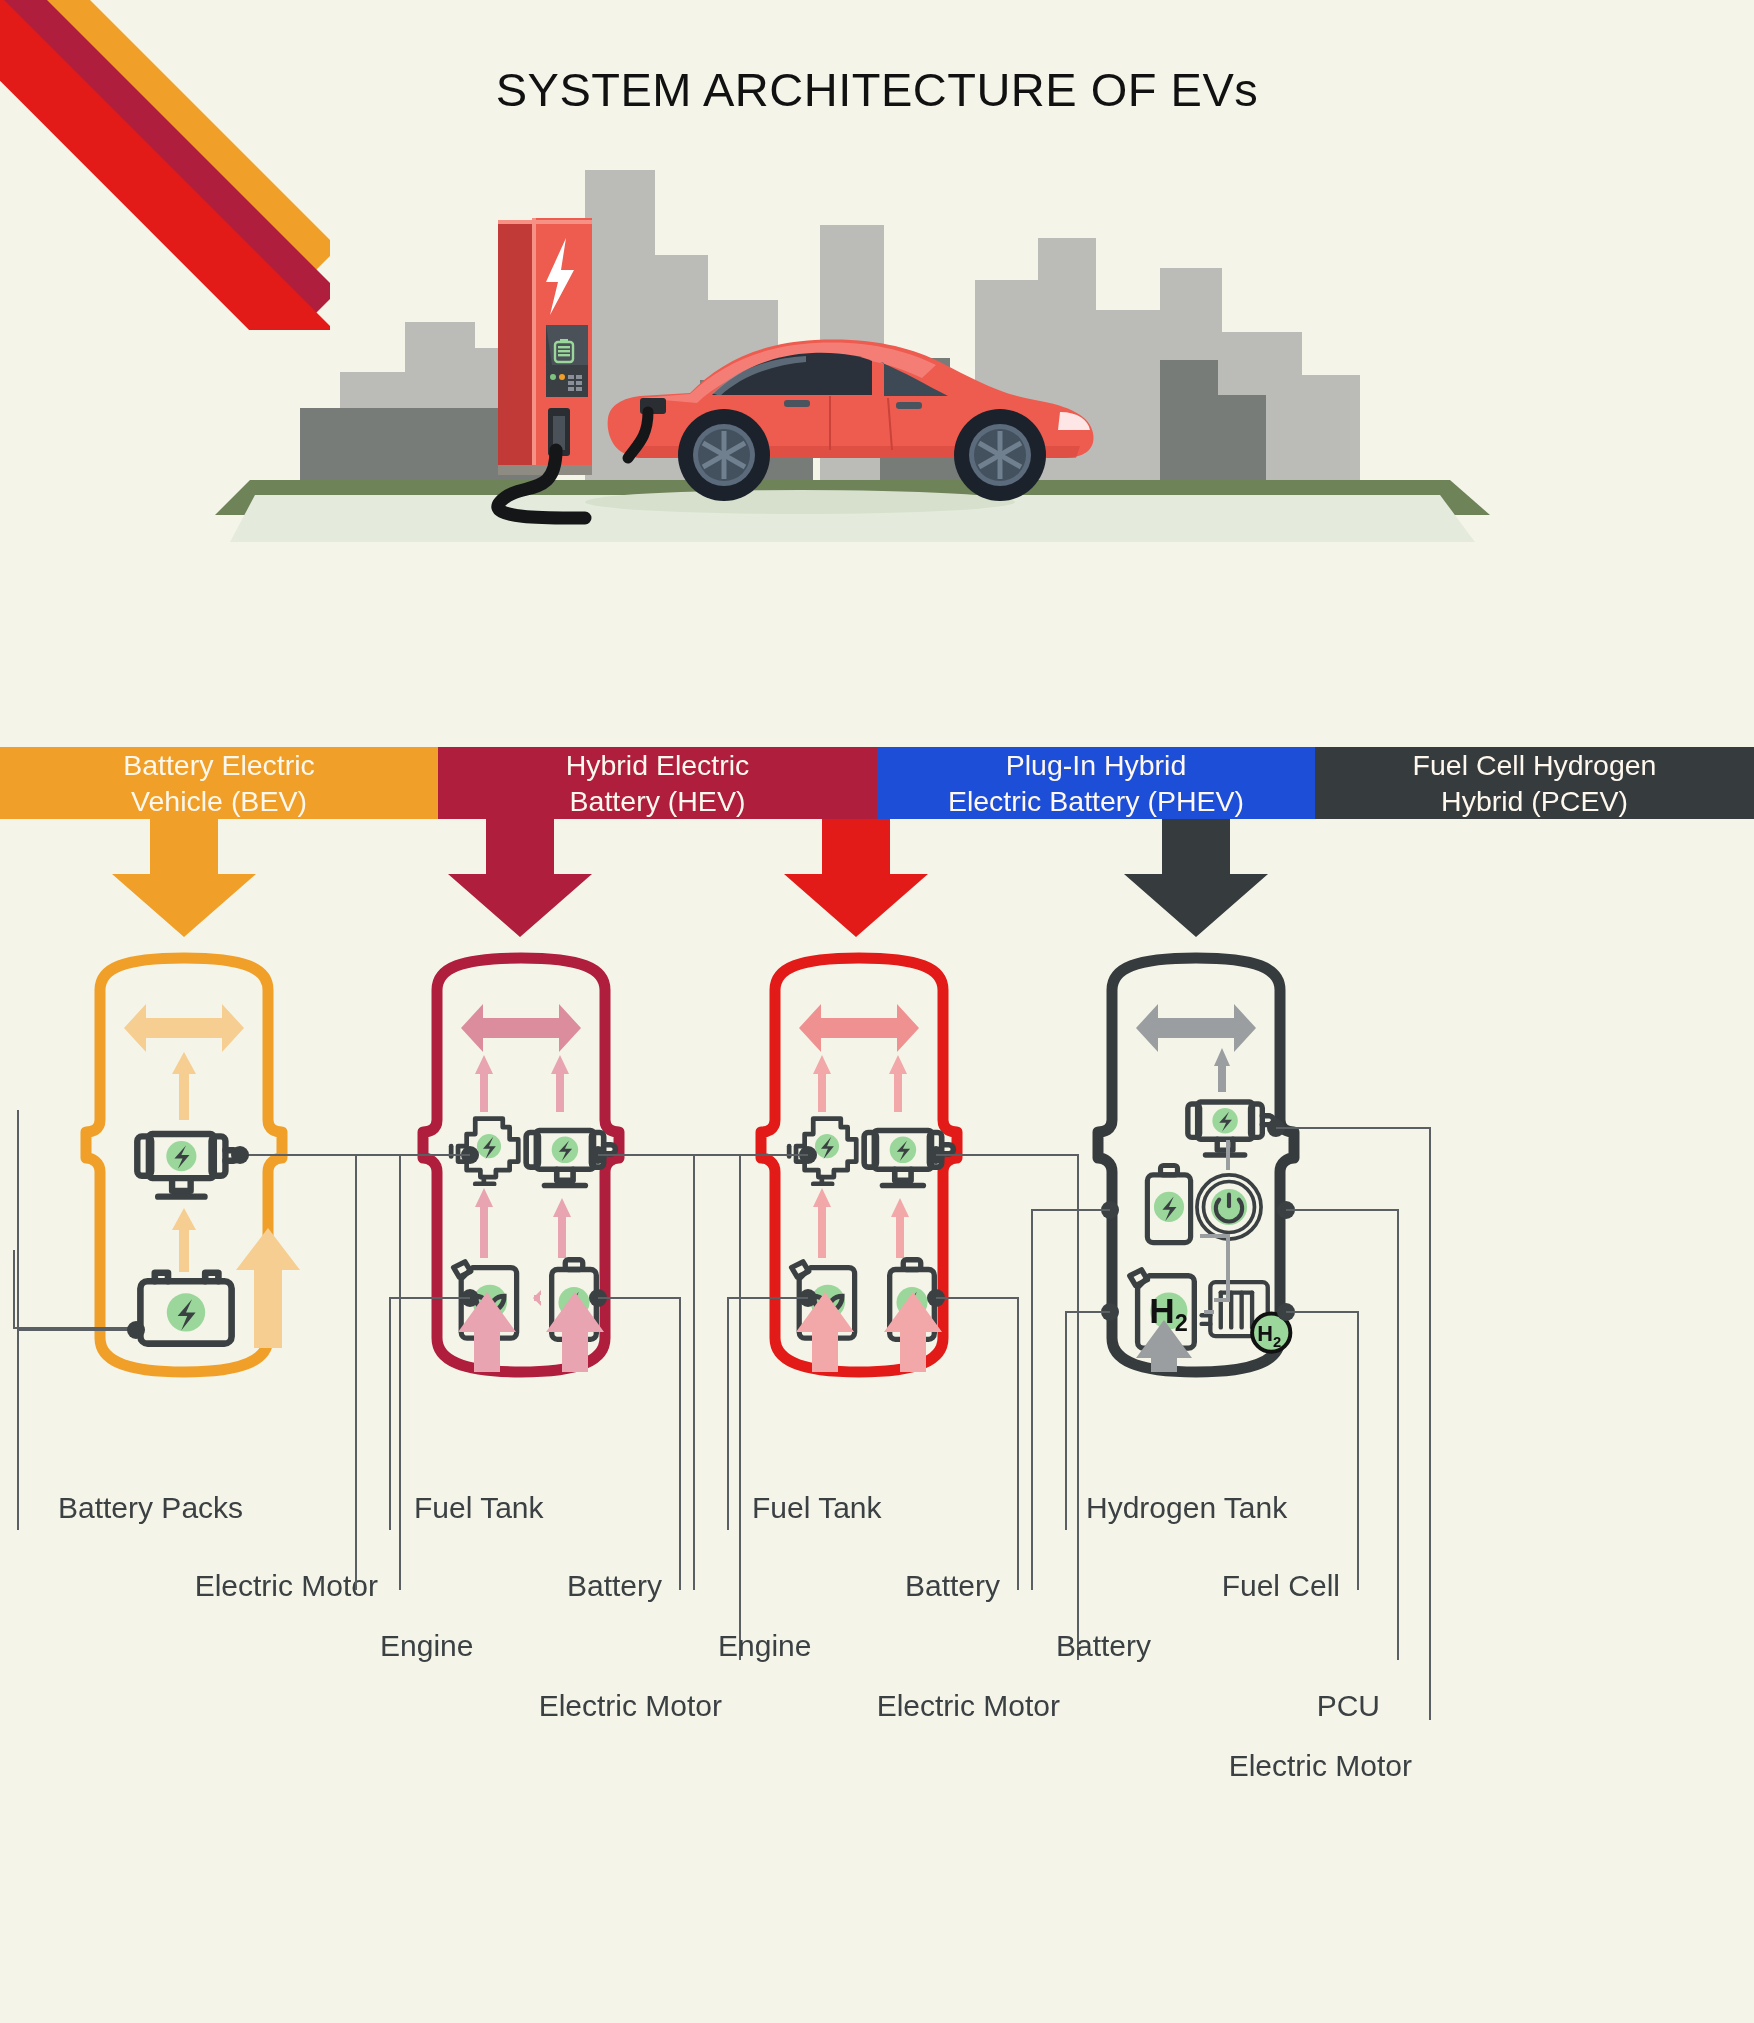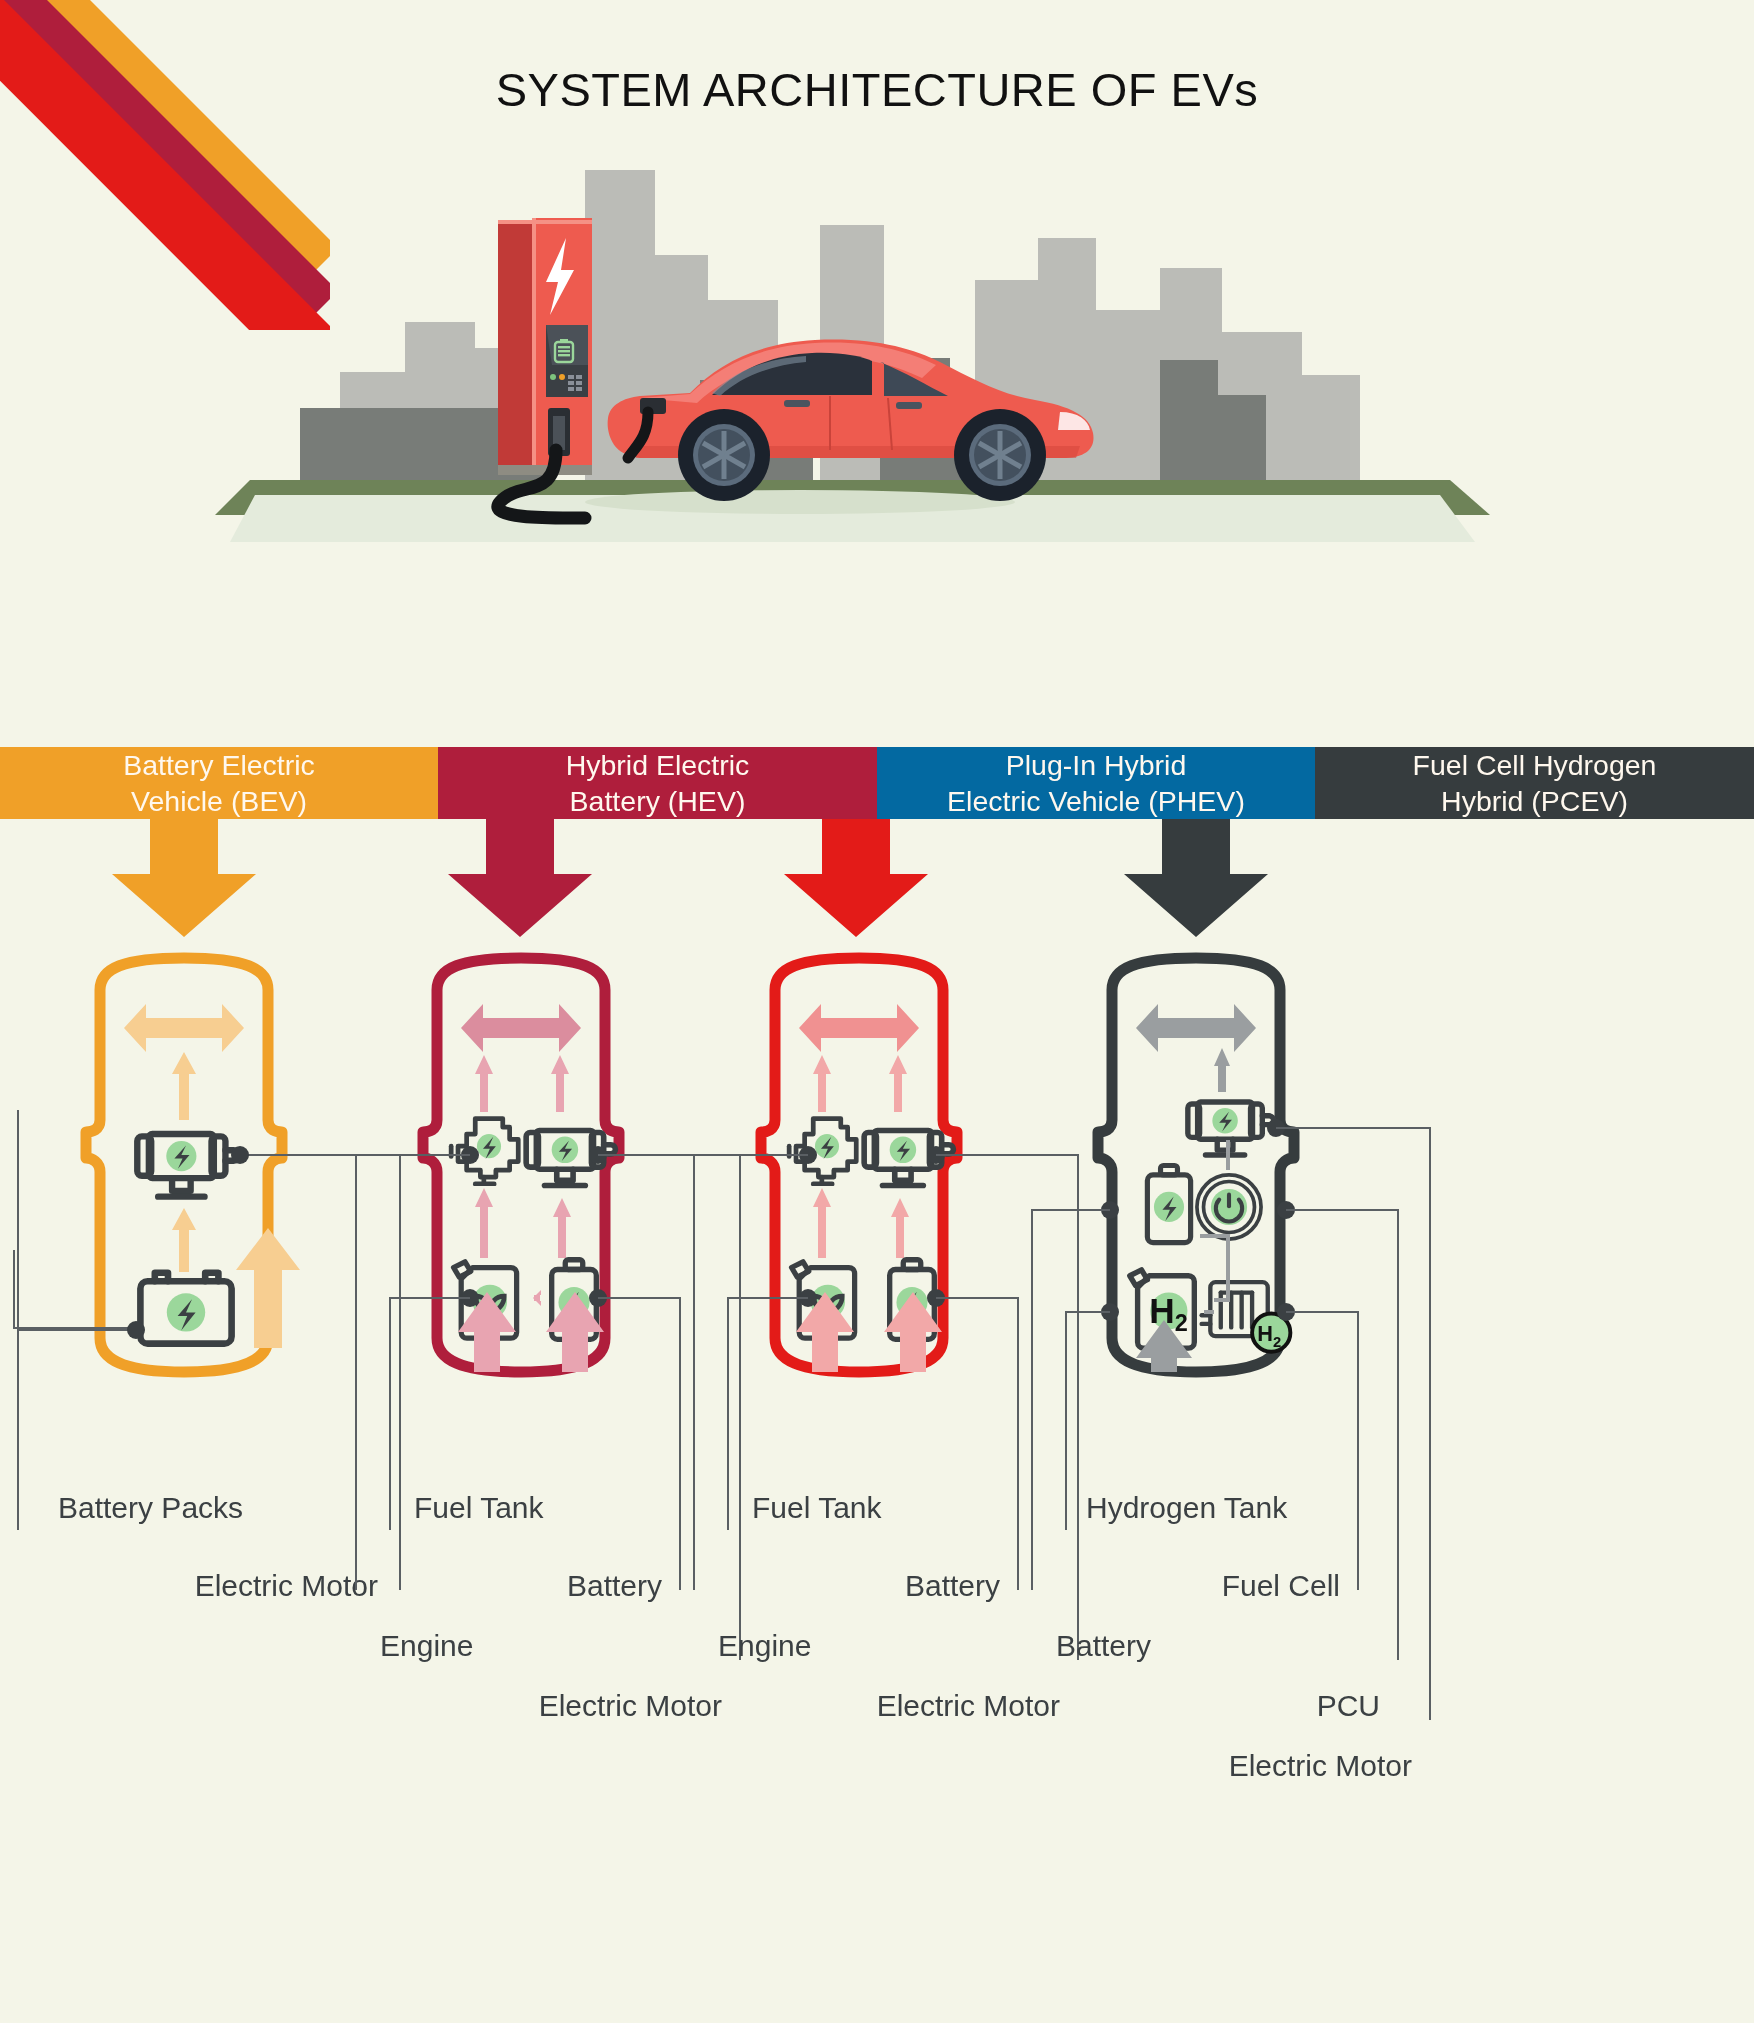--- a/index.html
+++ b/index.html
@@ -27,21 +27,21 @@
 
   
   .hero { position:absolute; top:150px; left:0; width:1754px; height:400px; z-index:3; }
 
   
   .bars { position:absolute; top:699px; left:0; width:1754px; height:120px; display:flex; z-index:4; }
   .bar { display:flex; align-items:center; justify-content:center; text-align:center;
          color:#FFF8EE; font-size:28.5px; line-height:1.28; padding:0 10px;margin-top:48px; }
   .bar.b0 { width:438px;  background:#F0A028; }
   .bar.b1 { width:439px;  background:#AF1E3C; }
-  .bar.b2 { width:438px;  background:#0369a1; }
+  .bar.b2 { width:438px;  background:#1d4ed8; }
   .bar.b3 { width:439px;  background:#363C3E; }
 
   
   .downarrows { position:absolute; top:819px; left:0; width:1754px; height:120px; z-index:4; }
 
   
   .diagrams { position:absolute; top:940px; left:0; width:1754px; height:1083px; z-index:3; }
 
   .labeltext {
     font-family:"Liberation Sans", sans-serif;
@@ -197,21 +197,21 @@
   </div>
   <div class="bar b1">
     <span>
       <span>Hybrid Electric</span><br>
       <span>Battery (HEV)</span>
     </span>
   </div>
   <div class="bar b2">
     <span>
       <span>Plug-In Hybrid</span><br>
-      <span>Electric Vehicle (PHEV)</span>
+      <span>Electric Battery (PHEV)</span>
     </span>
   </div>
   <div class="bar b3">
     <span>
       <span>Fuel Cell Hydrogen</span><br>
       <span>Hybrid (PCEV)</span>
     </span>
   </div>
 </div>
 

